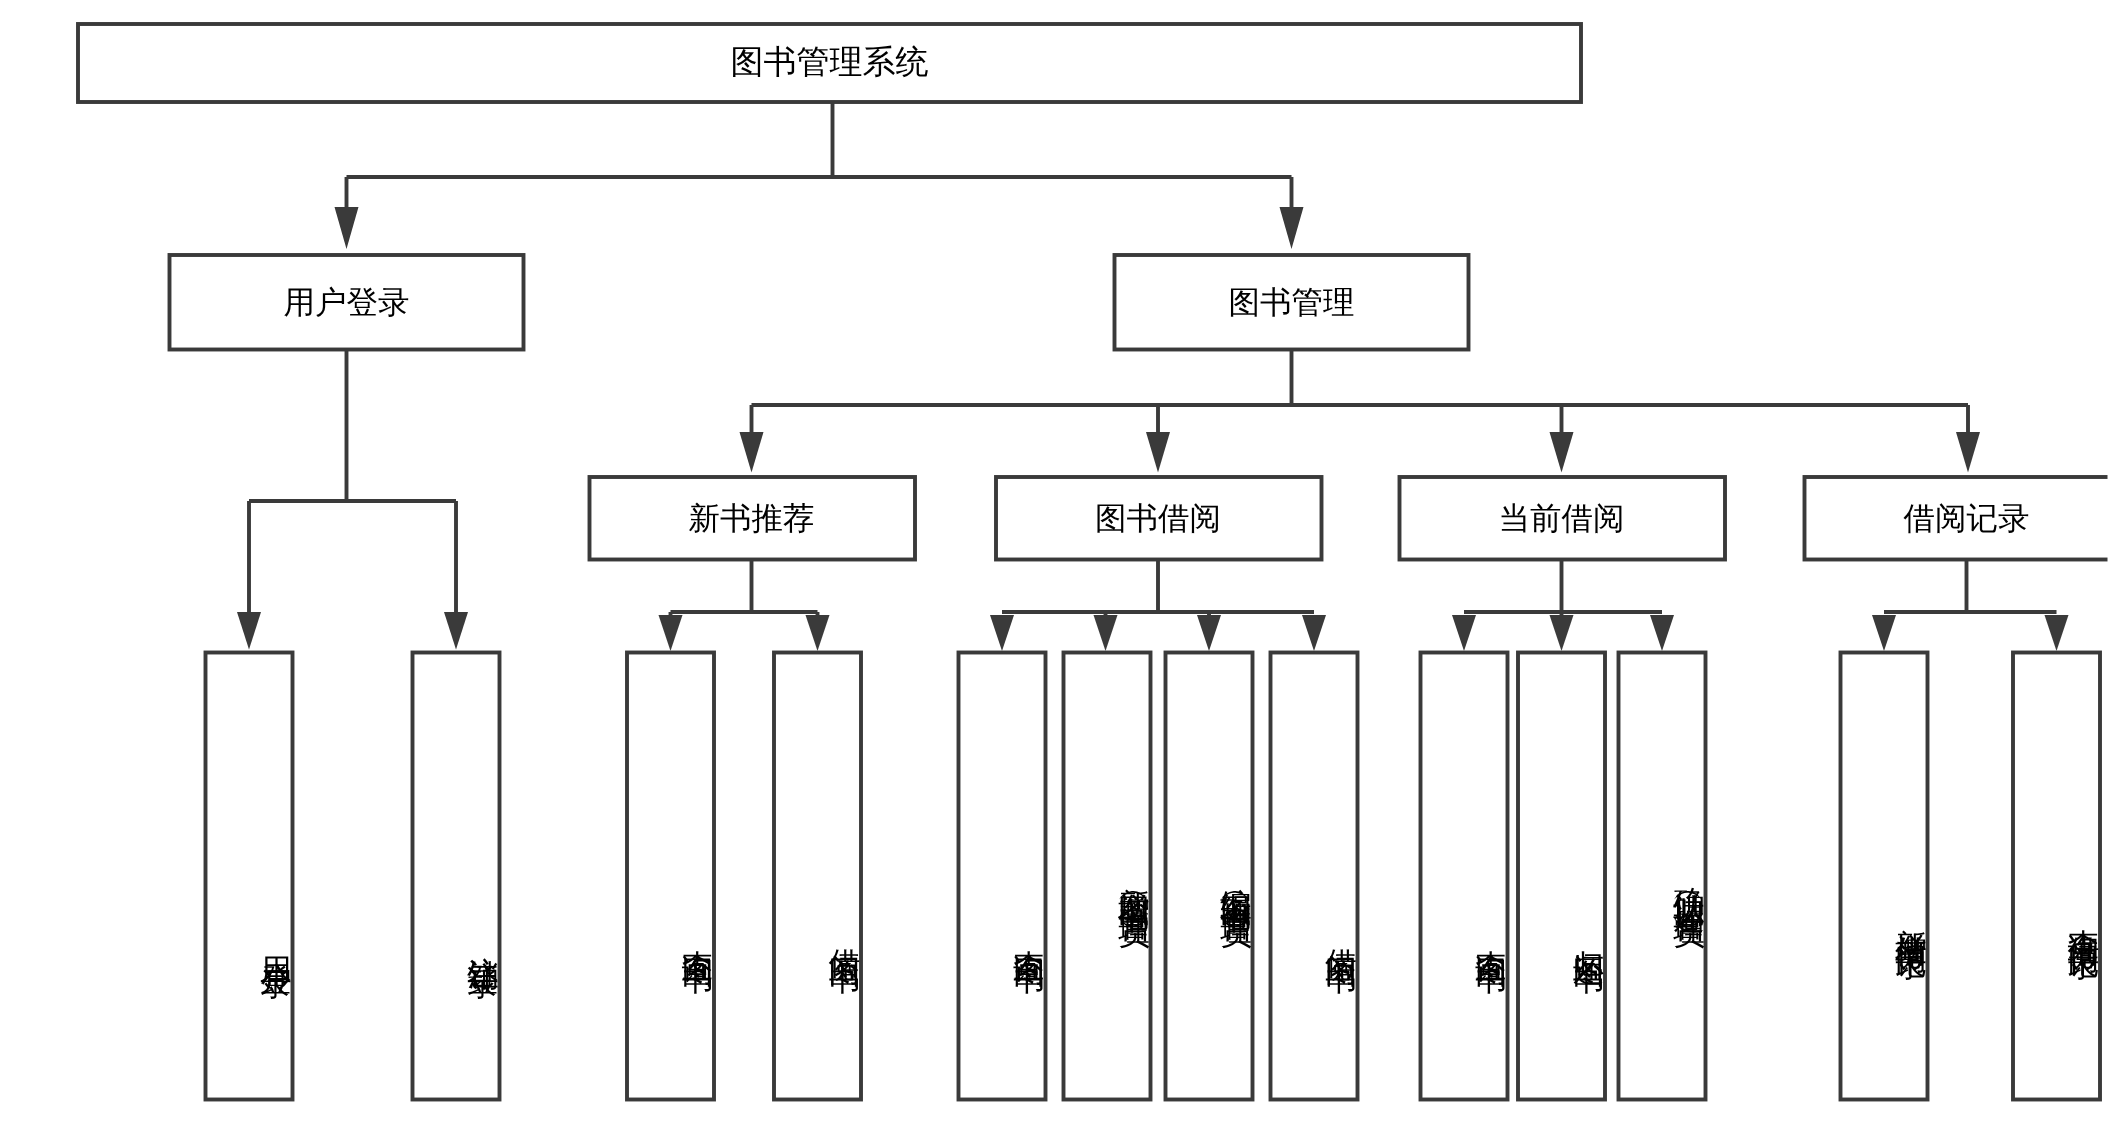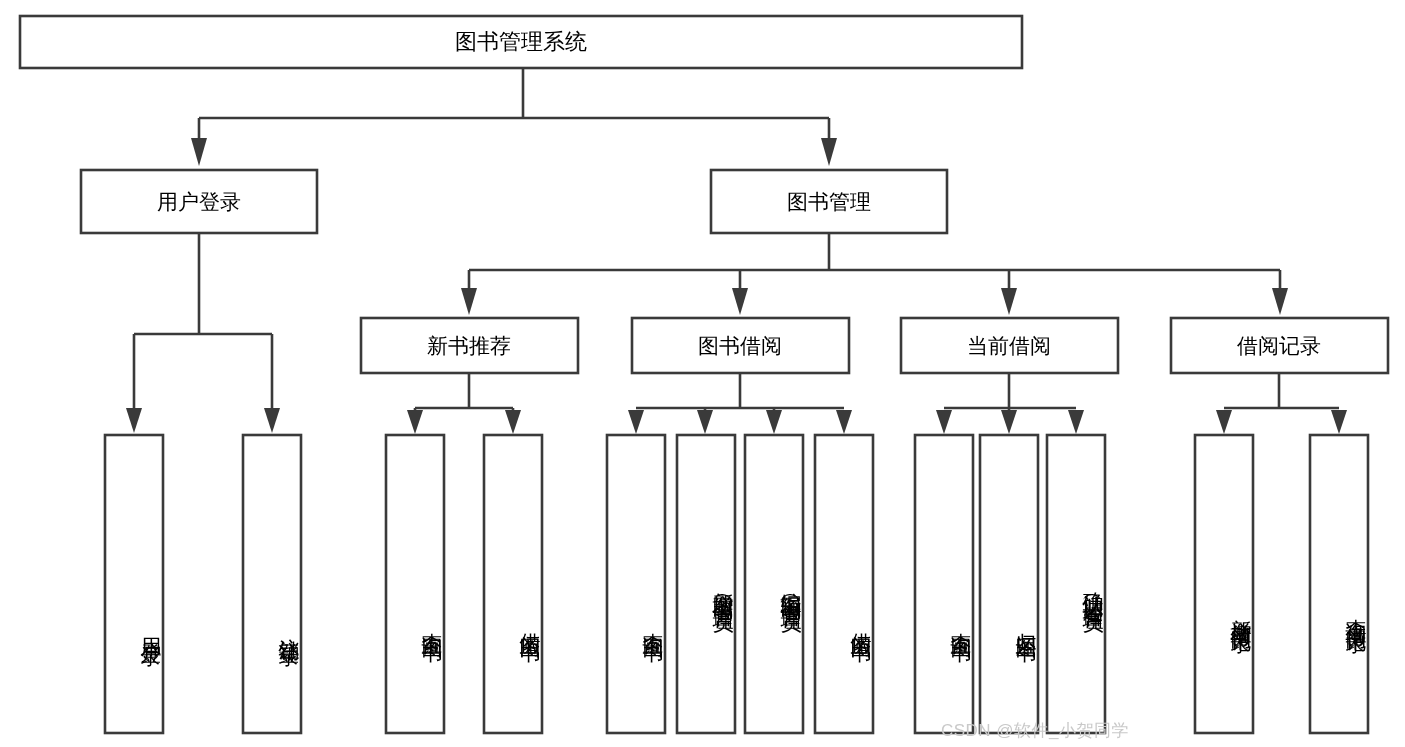--- a/index.html
+++ b/index.html
@@ -12,20 +12,21 @@
     height: 747px;
     font-family: "Liberation Sans", "DejaVu Sans", sans-serif;
     overflow: hidden;
     position: relative;
   }
   #diagram-root {
     position: relative;
     width: 1143px;
     height: 747px;
     background: #ffffff;
+    margin-left: 32px;
   }
   svg.diagram-svg {
     position: absolute;
     left: 0;
     top: 0;
     width: 1405px;
     height: 747px;
     display: block;
   }
   .node-box {
@@ -223,15 +224,14 @@
   <div class="leaf-label-wrap" style="left:745px; top:443px; width:58px; height:290px;">编辑图书（管理员）</div>
   <div class="leaf-label-wrap" style="left:815px; top:510px; width:58px; height:223px;">借阅图书</div>
 
   <div class="leaf-label-wrap" style="left:915px; top:510px; width:58px; height:223px;">查询图书</div>
   <div class="leaf-label-wrap" style="left:980px; top:510px; width:58px; height:223px;">归还图书</div>
   <div class="leaf-label-wrap" style="left:1047px; top:443px; width:58px; height:290px;">确认归还（管理员）</div>
 
   <div class="leaf-label-wrap" style="left:1195px; top:488px; width:58px; height:245px;">新增借阅记录</div>
   <div class="leaf-label-wrap" style="left:1310px; top:488px; width:58px; height:245px;">查询借阅记录</div>
 
-  <div class="watermark">CSDN @软件_小贺同学</div>
 
 </div>
 
 </body></html>

